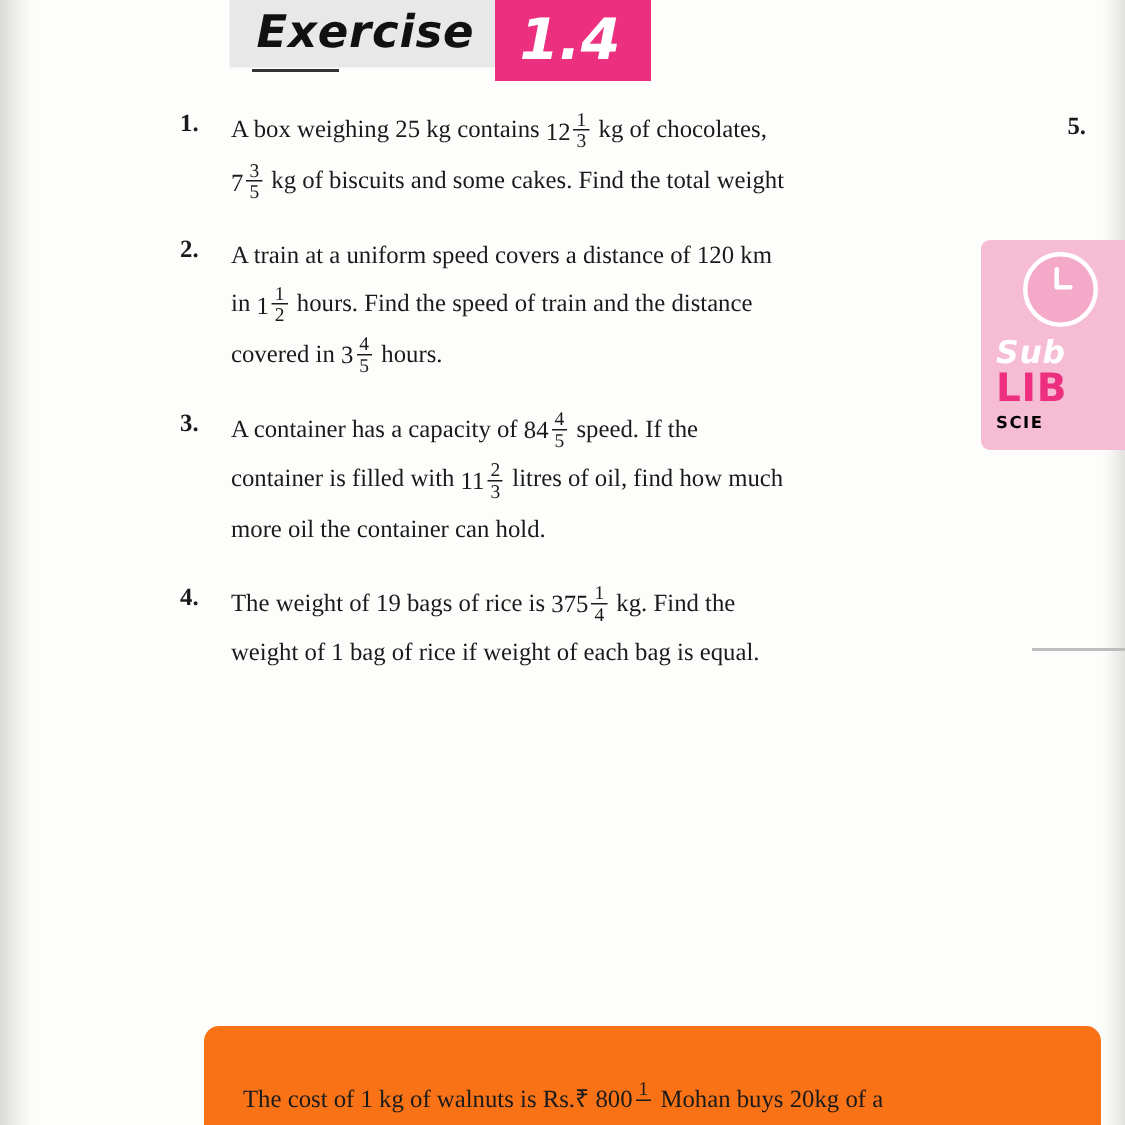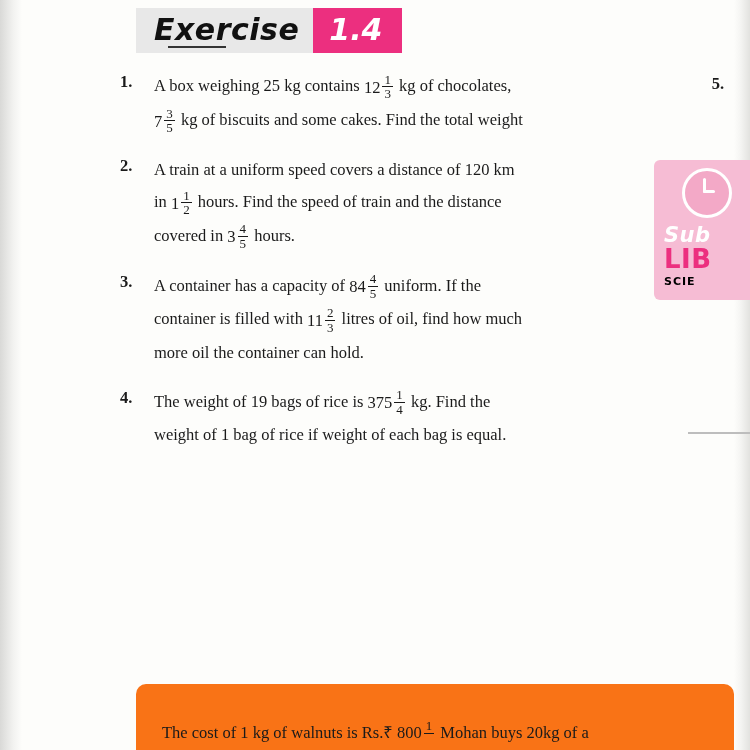--- a/index.html
+++ b/index.html
@@ -31,45 +31,45 @@
   .edge-right {
     position: absolute;
     right: 0; top: 0; bottom: 0;
     width: 16px;
     background: linear-gradient(270deg, #e2e2df 0%, #f5f5f3 60%, #fdfdfb 100%);
   }
 
   
   .ex-header {
     position: absolute;
-    left: 136px;
+    left: 153px;
     top: 0px;
     display: flex;
-    align-items: center;
+    align-items: flex-start;
     height: 60px;
   }
   .ex-header .ex-word {
     background: #e8e8e8;
     color: #111;
     font-family: "DejaVu Sans", sans-serif;
     font-weight: bold;
     font-style: italic;
     font-size: 30px;
     letter-spacing: 0.5px;
     padding: 4px 14px 6px 18px;
     display: flex;
     align-items: center;
   }
   .ex-header .ex-num {
     background: #ec2f7f;
     color: #ffffff;
     font-family: "DejaVu Sans", sans-serif;
     font-weight: bold;
     font-style: italic;
-    font-size: 30px;
+    font-size: 38px;
     padding: 4px 20px 6px 16px;
     display: flex;
     align-items: center;
   }
   .ex-underline {
     position: absolute;
     left: 168px;
     top: 46px;
     width: 58px;
     height: 2px;
@@ -266,21 +266,21 @@
         <div class="q-num">2.</div>
         <div class="q-body">
           <span class="line"><span>A train at a uniform speed covers a distance of 120 km</span></span>
           <span class="line"><span>in </span><span class="mixed"><span class="whole">1</span><span class="frac"><span class="num">1</span><span class="den">2</span></span></span><span> hours. Find the speed of train and the distance</span></span>
           <span class="line"><span>covered in </span><span class="mixed"><span class="whole">3</span><span class="frac"><span class="num">4</span><span class="den">5</span></span></span><span> hours.</span></span>
         </div>
       </div>
       <div class="q">
         <div class="q-num">3.</div>
         <div class="q-body">
-          <span class="line"><span>A  container  has  a  capacity  of  </span><span class="mixed"><span class="whole">84</span><span class="frac"><span class="num">4</span><span class="den">5</span></span></span><span>  uniform.  If  the</span></span>
+          <span class="line"><span>A  container  has  a  capacity  of  </span><span class="mixed"><span class="whole">84</span><span class="frac"><span class="num">4</span><span class="den">5</span></span></span><span>  speed.  If  the</span></span>
           <span class="line"><span>container is filled with </span><span class="mixed"><span class="whole">11</span><span class="frac"><span class="num">2</span><span class="den">3</span></span></span><span> litres of oil, find how much</span></span>
           <span class="line"><span>more oil the container can hold.</span></span>
         </div>
       </div>
       <div class="q">
         <div class="q-num">4.</div>
         <div class="q-body">
           <span class="line"><span>The  weight  of  19  bags  of  rice  is  </span><span class="mixed"><span class="whole">375</span><span class="frac"><span class="num">1</span><span class="den">4</span></span></span><span>  kg.  Find  the</span></span>
           <span class="line"><span>weight of 1 bag of rice if weight of each bag is equal.</span></span>
         </div>

